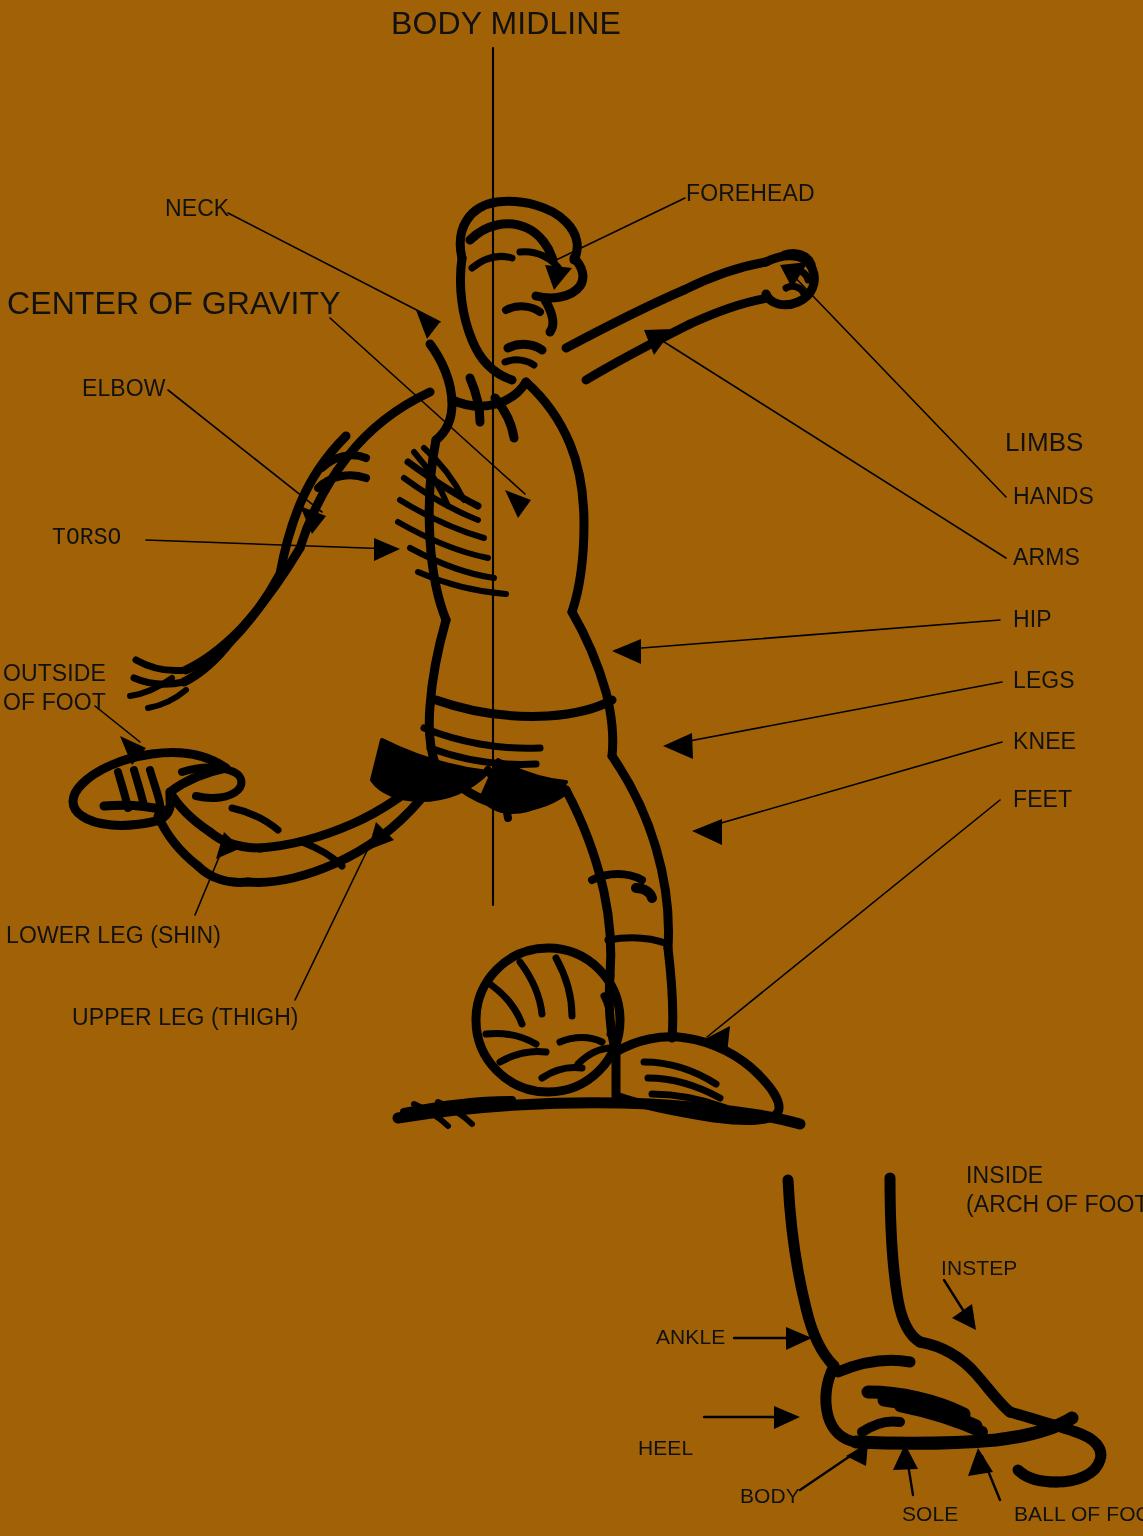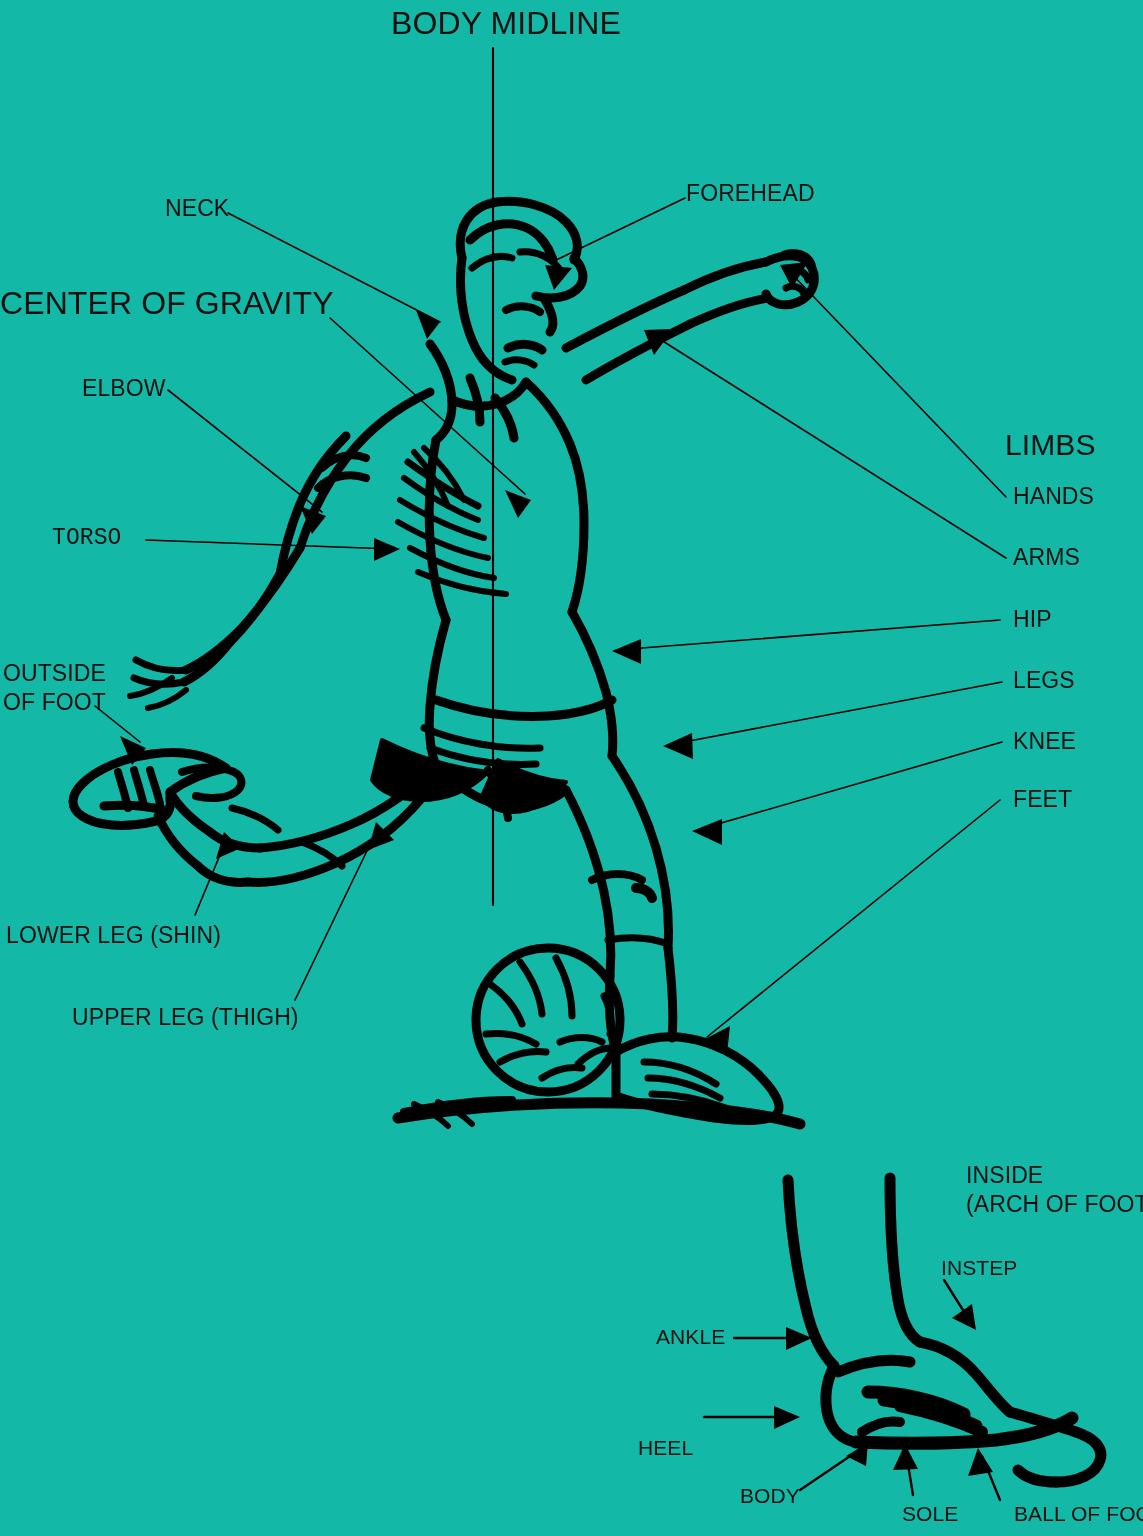--- a/index.html
+++ b/index.html
@@ -3,25 +3,25 @@
 <meta charset="utf-8">
 <style>
   html,body{margin:0;padding:0;background:#ffffff;}
   body{
     width:1143px;height:1536px;
     font-family:"Liberation Sans", sans-serif;
     color:#000000;
     overflow:hidden;
     position:relative;
   }
-  #stage{position:relative;width:1143px;height:1536px;background:#14b8a6;}
+  #stage{position:relative;width:1143px;height:1536px;background:#a16207;}
   #art{position:absolute;left:0;top:0;width:1143px;height:1536px;}
   .lbl{position:absolute;white-space:pre;color:#111;letter-spacing:.1px;line-height:1.12;}
   .lbl-sm{font-size:23px;}
-  .lbl-md{font-size:30px;}
+  .lbl-md{font-size:26px;}
   .lbl-lg{font-size:32px;}
   .lbl-xs{font-size:21px;}
 </style>
 </head>
 <body>
 
 <div id="stage">
 
   <svg id="art" viewBox="0 0 1143 1536" aria-hidden="true">
     <g fill="none" stroke="#000" stroke-width="1.6" stroke-linecap="round">
@@ -258,21 +258,21 @@
       </g>
     </g>
   </svg>
 
   <div class="lbl lbl-lg" style="left:391px;top:6px;">BODY MIDLINE</div>
 
   <div class="lbl lbl-sm" style="left:165px;top:196px;">NECK</div>
 
   <div class="lbl lbl-sm" style="left:686px;top:181px;">FOREHEAD</div>
 
-  <div class="lbl lbl-lg" style="left:0;top:286px;text-align:right;">CENTER OF GRAVITY</div>
+  <div class="lbl lbl-lg" style="left:7px;top:286px;text-align:right;">CENTER OF GRAVITY</div>
 
   <div class="lbl lbl-sm" style="left:82px;top:376px;">ELBOW</div>
 
   <div class="lbl lbl-sm" style="left:52px;top:526px;font-family:Liberation Mono, monospace;">TORSO</div>
 
   <div class="lbl lbl-md" style="left:1005px;top:428px;">LIMBS</div>
   <div class="lbl lbl-sm" style="left:1013px;top:484px;">HANDS</div>
   <div class="lbl lbl-sm" style="left:1013px;top:545px;">ARMS</div>
   <div class="lbl lbl-sm" style="left:1013px;top:607px;">HIP</div>
   <div class="lbl lbl-sm" style="left:1013px;top:668px;">LEGS</div>

